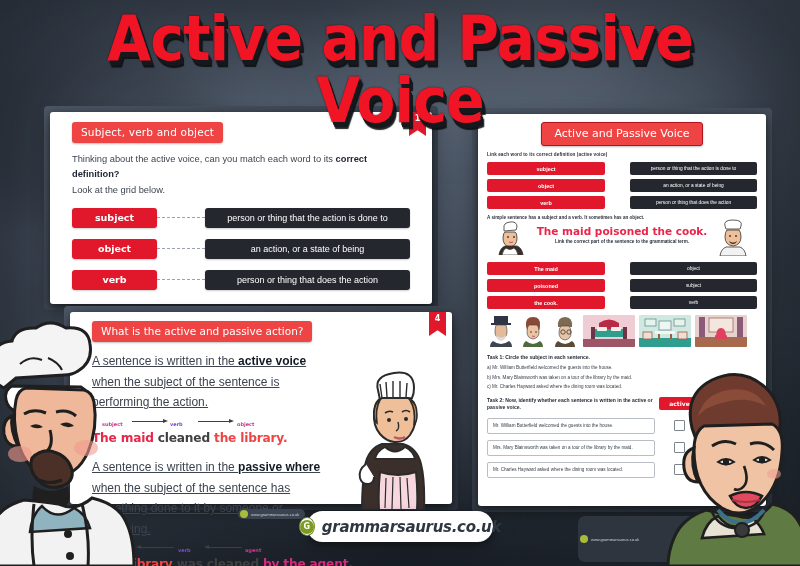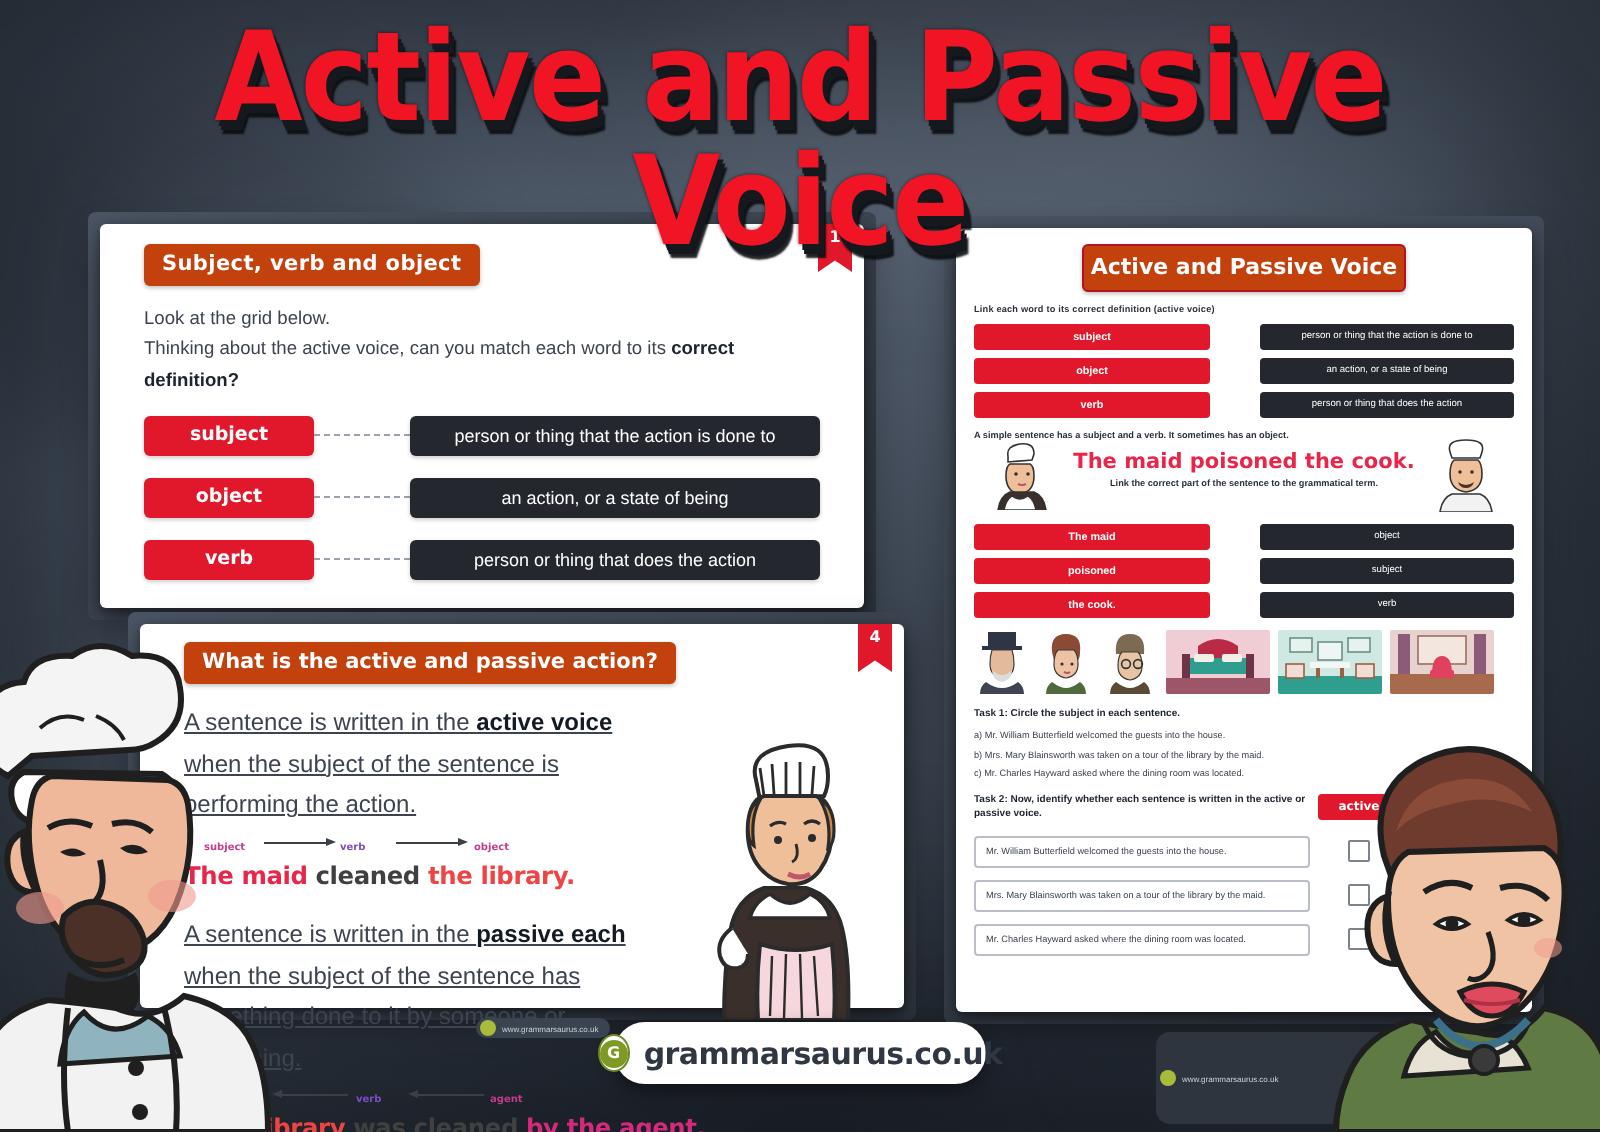--- a/index.html
+++ b/index.html
@@ -69,24 +69,24 @@
     position: absolute; top: 0; right: 6px;
     width: 17px; height: 24px;
     background: #e1182b;
     clip-path: polygon(0 0, 100% 0, 100% 100%, 50% 76%, 0 100%);
     color: #fff; font-size: 8px; font-weight: 700;
     text-align: center; padding-top: 2px;
     font-family: "DejaVu Sans", sans-serif;
   }
   .pill-title {
     display: inline-block;
-    background: #c2410c;
+    background: #ef4444;
     color: #fff;
     font-family: "DejaVu Sans", sans-serif;
-    font-weight: 700;
+    font-weight: 400;
     border-radius: 3px;
     box-shadow: 0 1px 2px rgba(0,0,0,.25);
   }
 
   
   #card1 { left: 50px; top: 112px; width: 382px; height: 192px; }
   #card1 .pill-title { font-size: 10.5px; padding: 4px 9px 5px; margin: 10px 0 0 22px; letter-spacing: .2px; }
   .c1-body { padding: 9px 22px 0 22px; }
   .c1-line { font-size: 9.3px; color: #3d4450; line-height: 1.65; }
   .c1-line b { color: #1d2430; }
@@ -228,21 +228,21 @@
     position: relative;
   }
   .footer-logo-inner {
     width: 14px; height: 14px; border-radius: 50%;
     background: #7d9a24; color: #fff; font-size: 8px; font-weight: 700;
     display: flex; align-items: center; justify-content: center;
     font-family: "DejaVu Sans", sans-serif;
   }
   .footer-text {
     font-family: "DejaVu Sans", sans-serif; font-weight: 700;
-    font-size: 15px; color: #2f3742; letter-spacing: -.3px;
+    font-size: 15px; color: #2f3742; letter-spacing: -.3px; font-style: italic;
   }
   .mini-badge {
     position: absolute; left: 238px; bottom: 47px;
     display: flex; align-items: center; gap: 3px;
     background: #3a4350; border-radius: 7px; padding: 1px 6px 1px 2px;
     z-index: 45;
   }
   .mini-dot { width: 8px; height: 8px; border-radius: 50%; background: #a8bb3b; }
   .mini-txt { font-size: 4px; color: #cdd2d8; }
 
@@ -264,22 +264,22 @@
 
   <div class="title-wrap">
     <span class="title">Active and Passive Voice</span>
   </div>
 
   <div class="card-frame" style="left:44px; top:106px; width:394px; height:204px;"></div>
   <div class="card" id="card1">
     <div class="badge">1</div>
     <div class="pill-title">Subject, verb and object</div>
     <div class="c1-body">
+      <div class="c1-line"><span>Thinking about the active voice, can you match each word to its </span><b>correct definition?</b></div>
       <div class="c1-line">Look at the grid below.</div>
-      <div class="c1-line"><span>Thinking about the active voice, can you match each word to its </span><b>correct definition?</b></div>
 
       <div class="match-rows">
         <div class="match-row">
           <div class="m-word">subject</div>
           <div class="m-gap"></div>
           <div class="m-def">person or thing that the action is done to</div>
         </div>
         <div class="match-row">
           <div class="m-word">object</div>
           <div class="m-gap"></div>
@@ -304,21 +304,21 @@
 
       <div class="annot">
         <span class="a-sub">subject</span>
         <span class="arrow right ar1"></span>
         <span class="a-vrb">verb</span>
         <span class="arrow right ar2"></span>
         <span class="a-obj">object</span>
       </div>
       <div class="sentence"><span class="w-red">The maid</span> <span class="w-blue">cleaned</span> <span class="w-purple">the library.</span></div>
 
-      <div class="c4-text" style="margin-top:12px;"><span>A sentence is written in the </span><b>passive each</b><span> when the subject of the sentence has something done to it by someone or something.</span></div>
+      <div class="c4-text" style="margin-top:12px;"><span>A sentence is written in the </span><b>passive where</b><span> when the subject of the sentence has something done to it by someone or something.</span></div>
 
       <div class="annot" style="margin-left:8px;">
         <span class="a-sub">subject</span>
         <span class="arrow left ar3"></span>
         <span class="a-vrb">verb</span>
         <span class="arrow left ar4"></span>
         <span class="a-obj">agent</span>
       </div>
       <div class="sentence sentence2"><span class="w-purple">The library</span> <span class="w-blue">was cleaned</span> <span class="w-pink">by the agent.</span></div>
 

